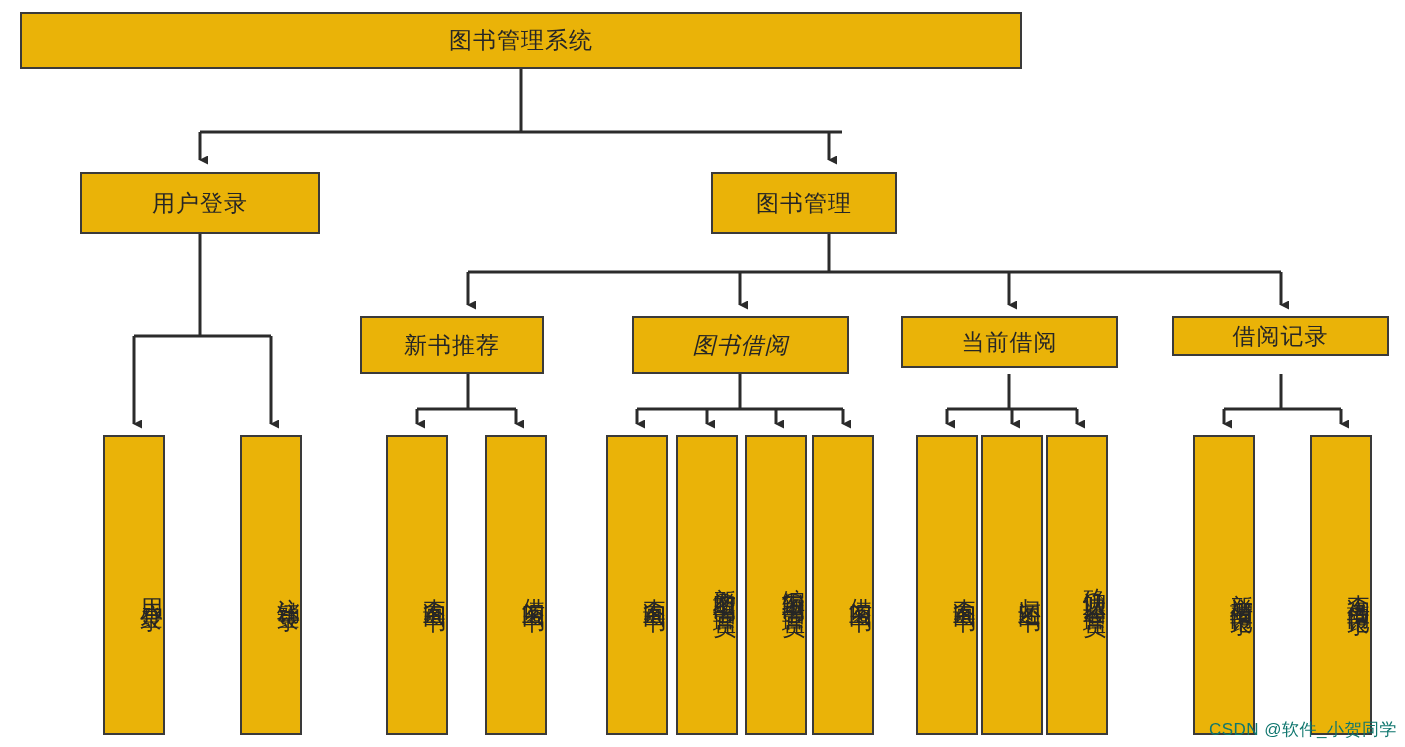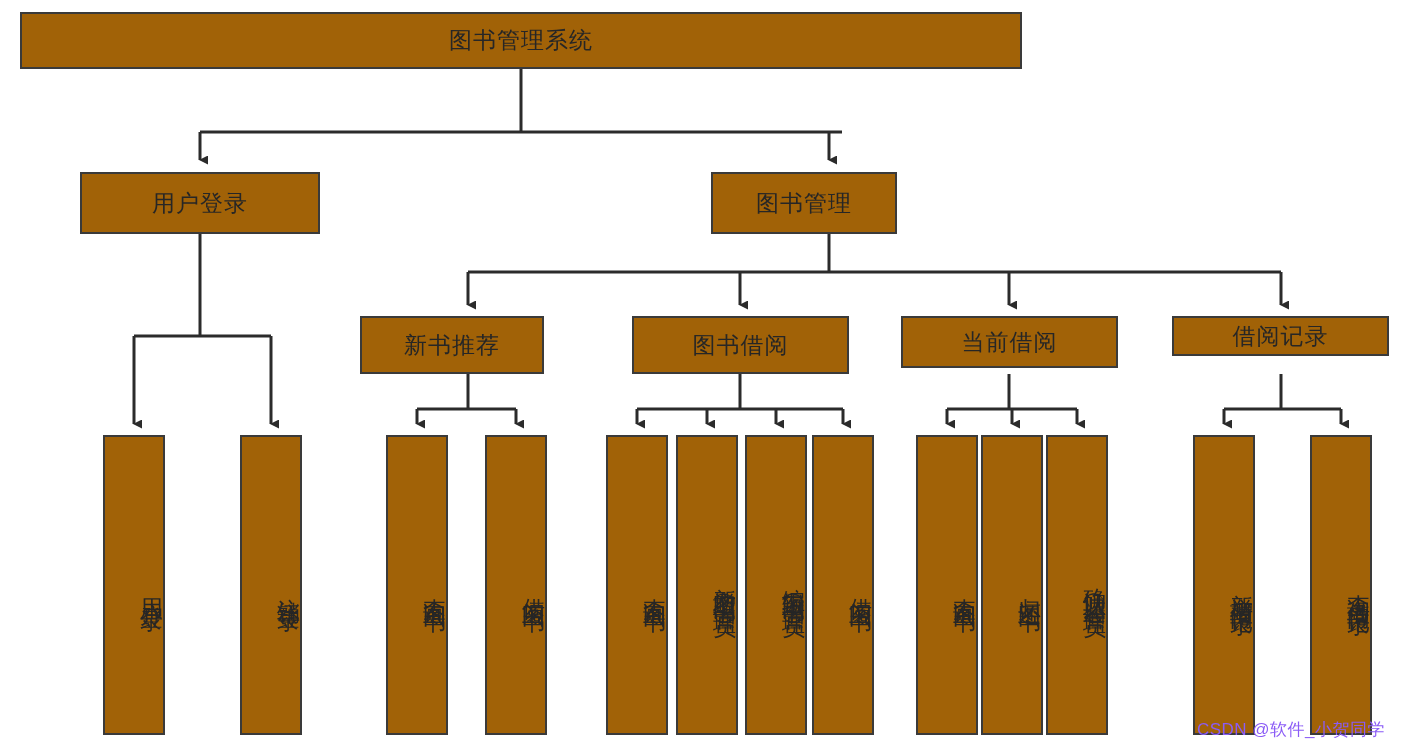--- a/index.html
+++ b/index.html
@@ -22,21 +22,21 @@
   svg.connectors {
     position: absolute;
     top: 0;
     left: 0;
     width: 1405px;
     height: 747px;
   }
   .node {
     position: absolute;
     box-sizing: border-box;
-    background: #a16207;
+    background: #eab308;
     border: 2px solid #3a3a3a;
     display: flex;
     align-items: center;
     justify-content: center;
     color: #262626;
   }
   .node.horizontal {
     font-size: 23px;
     letter-spacing: 1px;
   }
@@ -49,24 +49,24 @@
     align-items: flex-start;
     justify-content: center;
     line-height: 1;
   }
   .node-label {
     display: block;
     white-space: nowrap;
   }
   #watermark {
     position: absolute;
-    right: 20px;
+    right: 8px;
     bottom: 6px;
     font-size: 17px;
-    color: #8b5cf6;
+    color: #0f766e;
     letter-spacing: 0.5px;
     pointer-events: none;
     white-space: nowrap;
   }
 </style>
 </head>
 <body>
 
 <div id="diagram-root">
 
@@ -127,21 +127,21 @@
   <div class="node horizontal" style="left: 80px; top: 172px; width: 240px; height: 62px;">
     <span class="node-label">用户登录</span>
   </div>
   <div class="node horizontal" style="left: 711px; top: 172px; width: 186px; height: 62px;">
     <span class="node-label">图书管理</span>
   </div>
 
   <div class="node horizontal" style="left: 360px; top: 316px; width: 184px; height: 58px;">
     <span class="node-label">新书推荐</span>
   </div>
-  <div class="node horizontal" style="left: 632px; top: 316px; width: 217px; height: 58px;">
+  <div class="node horizontal" style="left: 632px; top: 316px; width: 217px; height: 58px; font-style: italic;">
     <span class="node-label">图书借阅</span>
   </div>
   <div class="node horizontal" style="left: 901px; top: 316px; width: 217px; height: 52px;">
     <span class="node-label">当前借阅</span>
   </div>
   <div class="node horizontal" style="left: 1172px; top: 316px; width: 217px; height: 40px;">
     <span class="node-label">借阅记录</span>
   </div>
 
   <div class="node vertical" style="left: 103px; top: 435px; width: 62px; height: 300px;">

